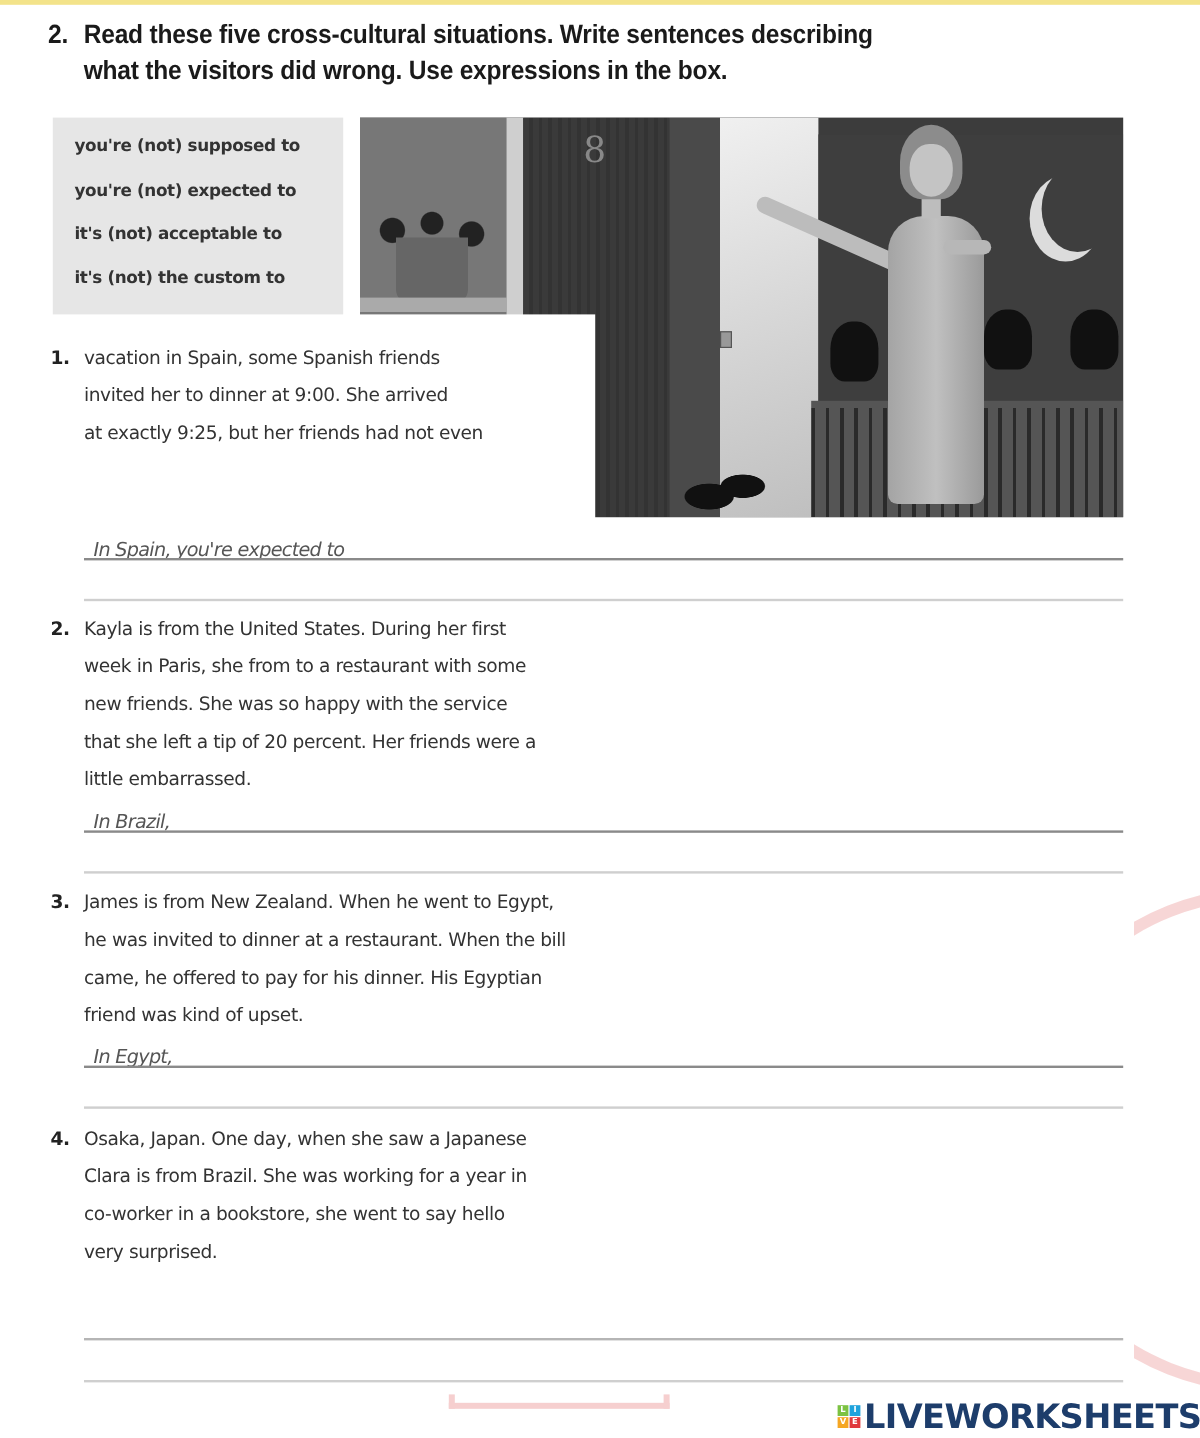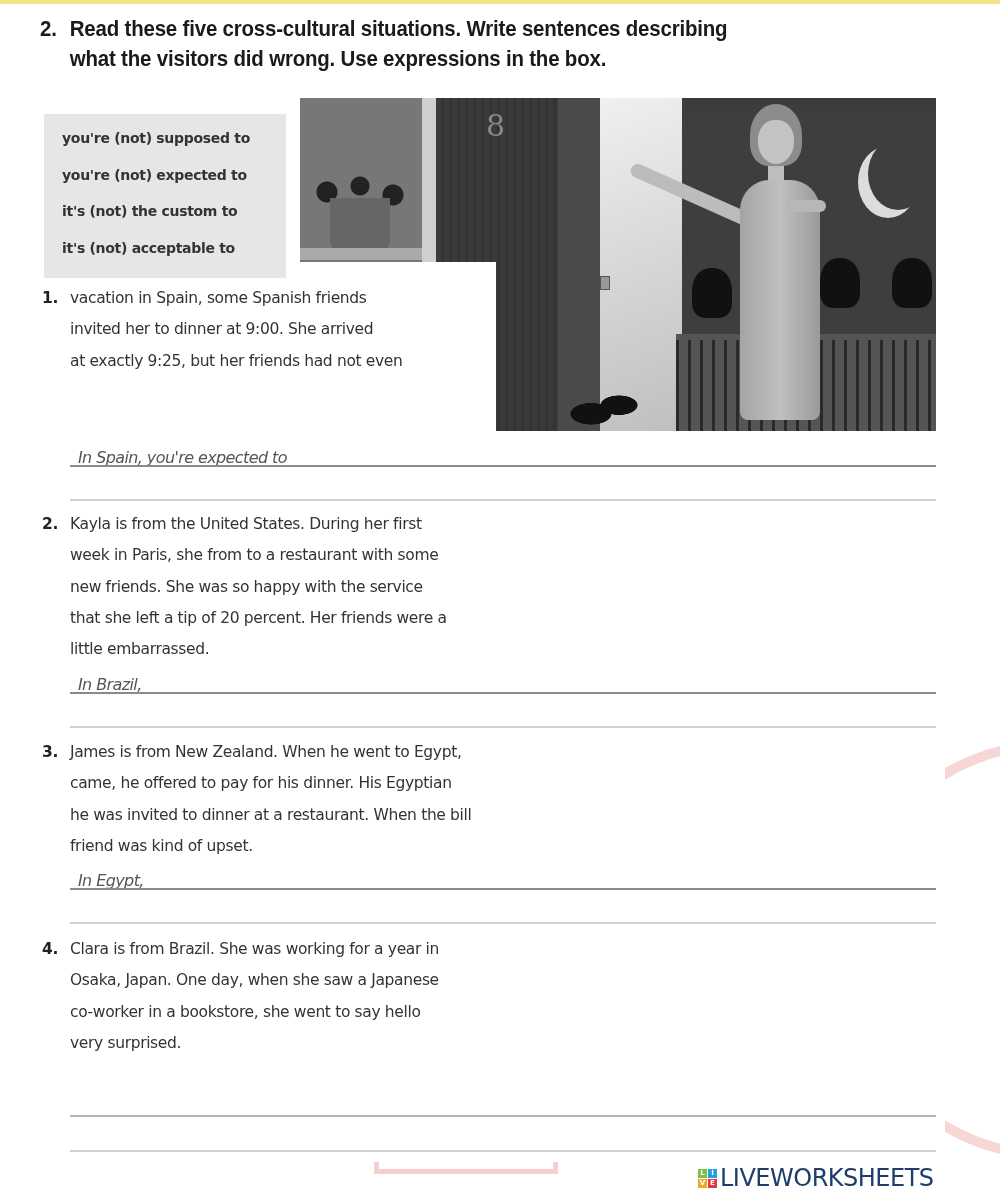--- a/index.html
+++ b/index.html
@@ -8,21 +8,21 @@
 
   .top-rule { position: absolute; left: 0; top: 0; width: 1000px; height: 4px; background: #f3e38a; }
 
   .instructions { position: absolute; left: 40px; top: 14px; width: 900px;
     font-family: "Liberation Sans", sans-serif; font-weight: bold; font-size: 22px; line-height: 30px;
     color: #1a1a1a; letter-spacing: -0.2px; transform: scaleX(0.93); transform-origin: left top; }
   .instructions .num { display: inline-block; width: 32px; }
   .instructions .line2 { padding-left: 32px; }
 
   .expr-box { position: absolute; left: 44px; top: 98px; width: 242px; height: 164px; background: #e6e6e6;
-    padding: 14px 0 0 18px; margin-top: 16px; }
+    padding: 14px 0 0 18px; }
   .expr-box div { font-size: 14px; font-weight: bold; color: #333; line-height: 36.5px; height: 36.5px;
     font-family: "DejaVu Sans", sans-serif; letter-spacing: -0.3px; }
   .expr-box div:first-child { margin-top: -8px; }
 
   
   .illustration { position: absolute; left: 300px; top: 98px; width: 636px; height: 333px; background: #3c3c3c; overflow: hidden; }
   .illus-window { position: absolute; left: 0; top: 0; width: 122px; height: 240px; background: #777; }
   .illus-window .sill { position: absolute; left: 0; top: 150px; width: 122px; height: 12px; background: #aaa; }
   .illus-window .pot { position: absolute; left: 30px; top: 100px; width: 60px; height: 55px; background: #666; border-radius: 0 0 12px 12px; }
   .illus-window .leaves { position: absolute; left: 5px; top: 70px; width: 110px; height: 60px;
@@ -64,37 +64,37 @@
   .answer-prefix { position: absolute; left: 78px; font-size: 16px; color: #555; font-style: italic; letter-spacing: -0.6px;
     font-family: "DejaVu Sans", sans-serif; }
 
   .deco-arc { position: absolute; left: 840px; top: 740px; width: 420px; height: 420px; border: 10px solid #f6cfcf; border-radius: 50%;
     clip-path: polygon(25% 0, 100% 0, 100% 100%, 25% 100%); opacity: 0.85; }
   .deco-bracket { position: absolute; left: 374px; top: 1162px; width: 184px; height: 12px; border: 5px solid #f6cfcf; border-top: none; }
 
   .logo { position: absolute; left: 698px; top: 1164px; display: flex; align-items: center; }
   .logo-icon { display: grid; grid-template-columns: 9px 9px; grid-template-rows: 9px 9px; gap: 1px; margin-right: 3px; }
   .logo-icon span { font-size: 7px; font-weight: bold; color: #fff; text-align: center; line-height: 9px; font-family: "DejaVu Sans", sans-serif; }
-  .logo-text { font-family: "DejaVu Sans", sans-serif; font-weight: normal; font-size: 24px; color: #1d3d6b; letter-spacing: -0.5px; }
+  .logo-text { font-family: "DejaVu Sans", sans-serif; font-weight: bold; font-size: 28px; color: #1d3d6b; letter-spacing: -0.5px; }
 </style>
 </head>
 <body>
 
 <div class="top-rule"></div>
 
 <div class="instructions">
   <div><span class="num">2.</span><span>Read these five cross-cultural situations. Write sentences describing</span></div>
   <div class="line2">what the visitors did wrong. Use expressions in the box.</div>
 </div>
 
 <div class="expr-box">
   <div>you're (not) supposed to</div>
   <div>you're (not) expected to</div>
+  <div>it's (not) acceptable to</div>
   <div>it's (not) the custom to</div>
-  <div>it's (not) acceptable to</div>
 </div>
 
 <div class="illustration">
   <div class="illus-window">
     <div class="leaves"></div>
     <div class="pot"></div>
     <div class="sill"></div>
   </div>
   <div class="illus-pillar"></div>
   <div class="illus-door">
@@ -142,32 +142,32 @@
   <div class="line">that she left a tip of 20 percent. Her friends were a</div>
   <div class="line">little embarrassed.</div>
 </div>
 <span class="answer-prefix" style="top:675px;">In Brazil,</span>
 <div class="answer-line" style="top:692px;"></div>
 <div class="answer-line light" style="top:726px;"></div>
 
 <div class="item" style="top:737px;">
   <span class="num" style="line-height:31.3px;">3.</span>
   <div class="line">James is from New Zealand. When he went to Egypt,</div>
+  <div class="line">he was invited to dinner at a restaurant. When the bill</div>
   <div class="line">came, he offered to pay for his dinner. His Egyptian</div>
-  <div class="line">he was invited to dinner at a restaurant. When the bill</div>
   <div class="line">friend was kind of upset.</div>
 </div>
 <span class="answer-prefix" style="top:871px;">In Egypt,</span>
 <div class="answer-line" style="top:888px;"></div>
 <div class="answer-line light" style="top:922px;"></div>
 
 <div class="item" style="top:934px;">
   <span class="num" style="line-height:31.3px;">4.</span>
+  <div class="line">Osaka, Japan. One day, when she saw a Japanese</div>
   <div class="line">Clara is from Brazil. She was working for a year in</div>
-  <div class="line">Osaka, Japan. One day, when she saw a Japanese</div>
   <div class="line">co-worker in a bookstore, she went to say hello</div>
   <div class="line">very surprised.</div>
 </div>
 <div class="answer-line light" style="top:1115px;background:#b5b5b5;"></div>
 <div class="answer-line light" style="top:1150px;"></div>
 
 <div class="deco-bracket"></div>
 
 <div class="logo">
   <div class="logo-icon">

